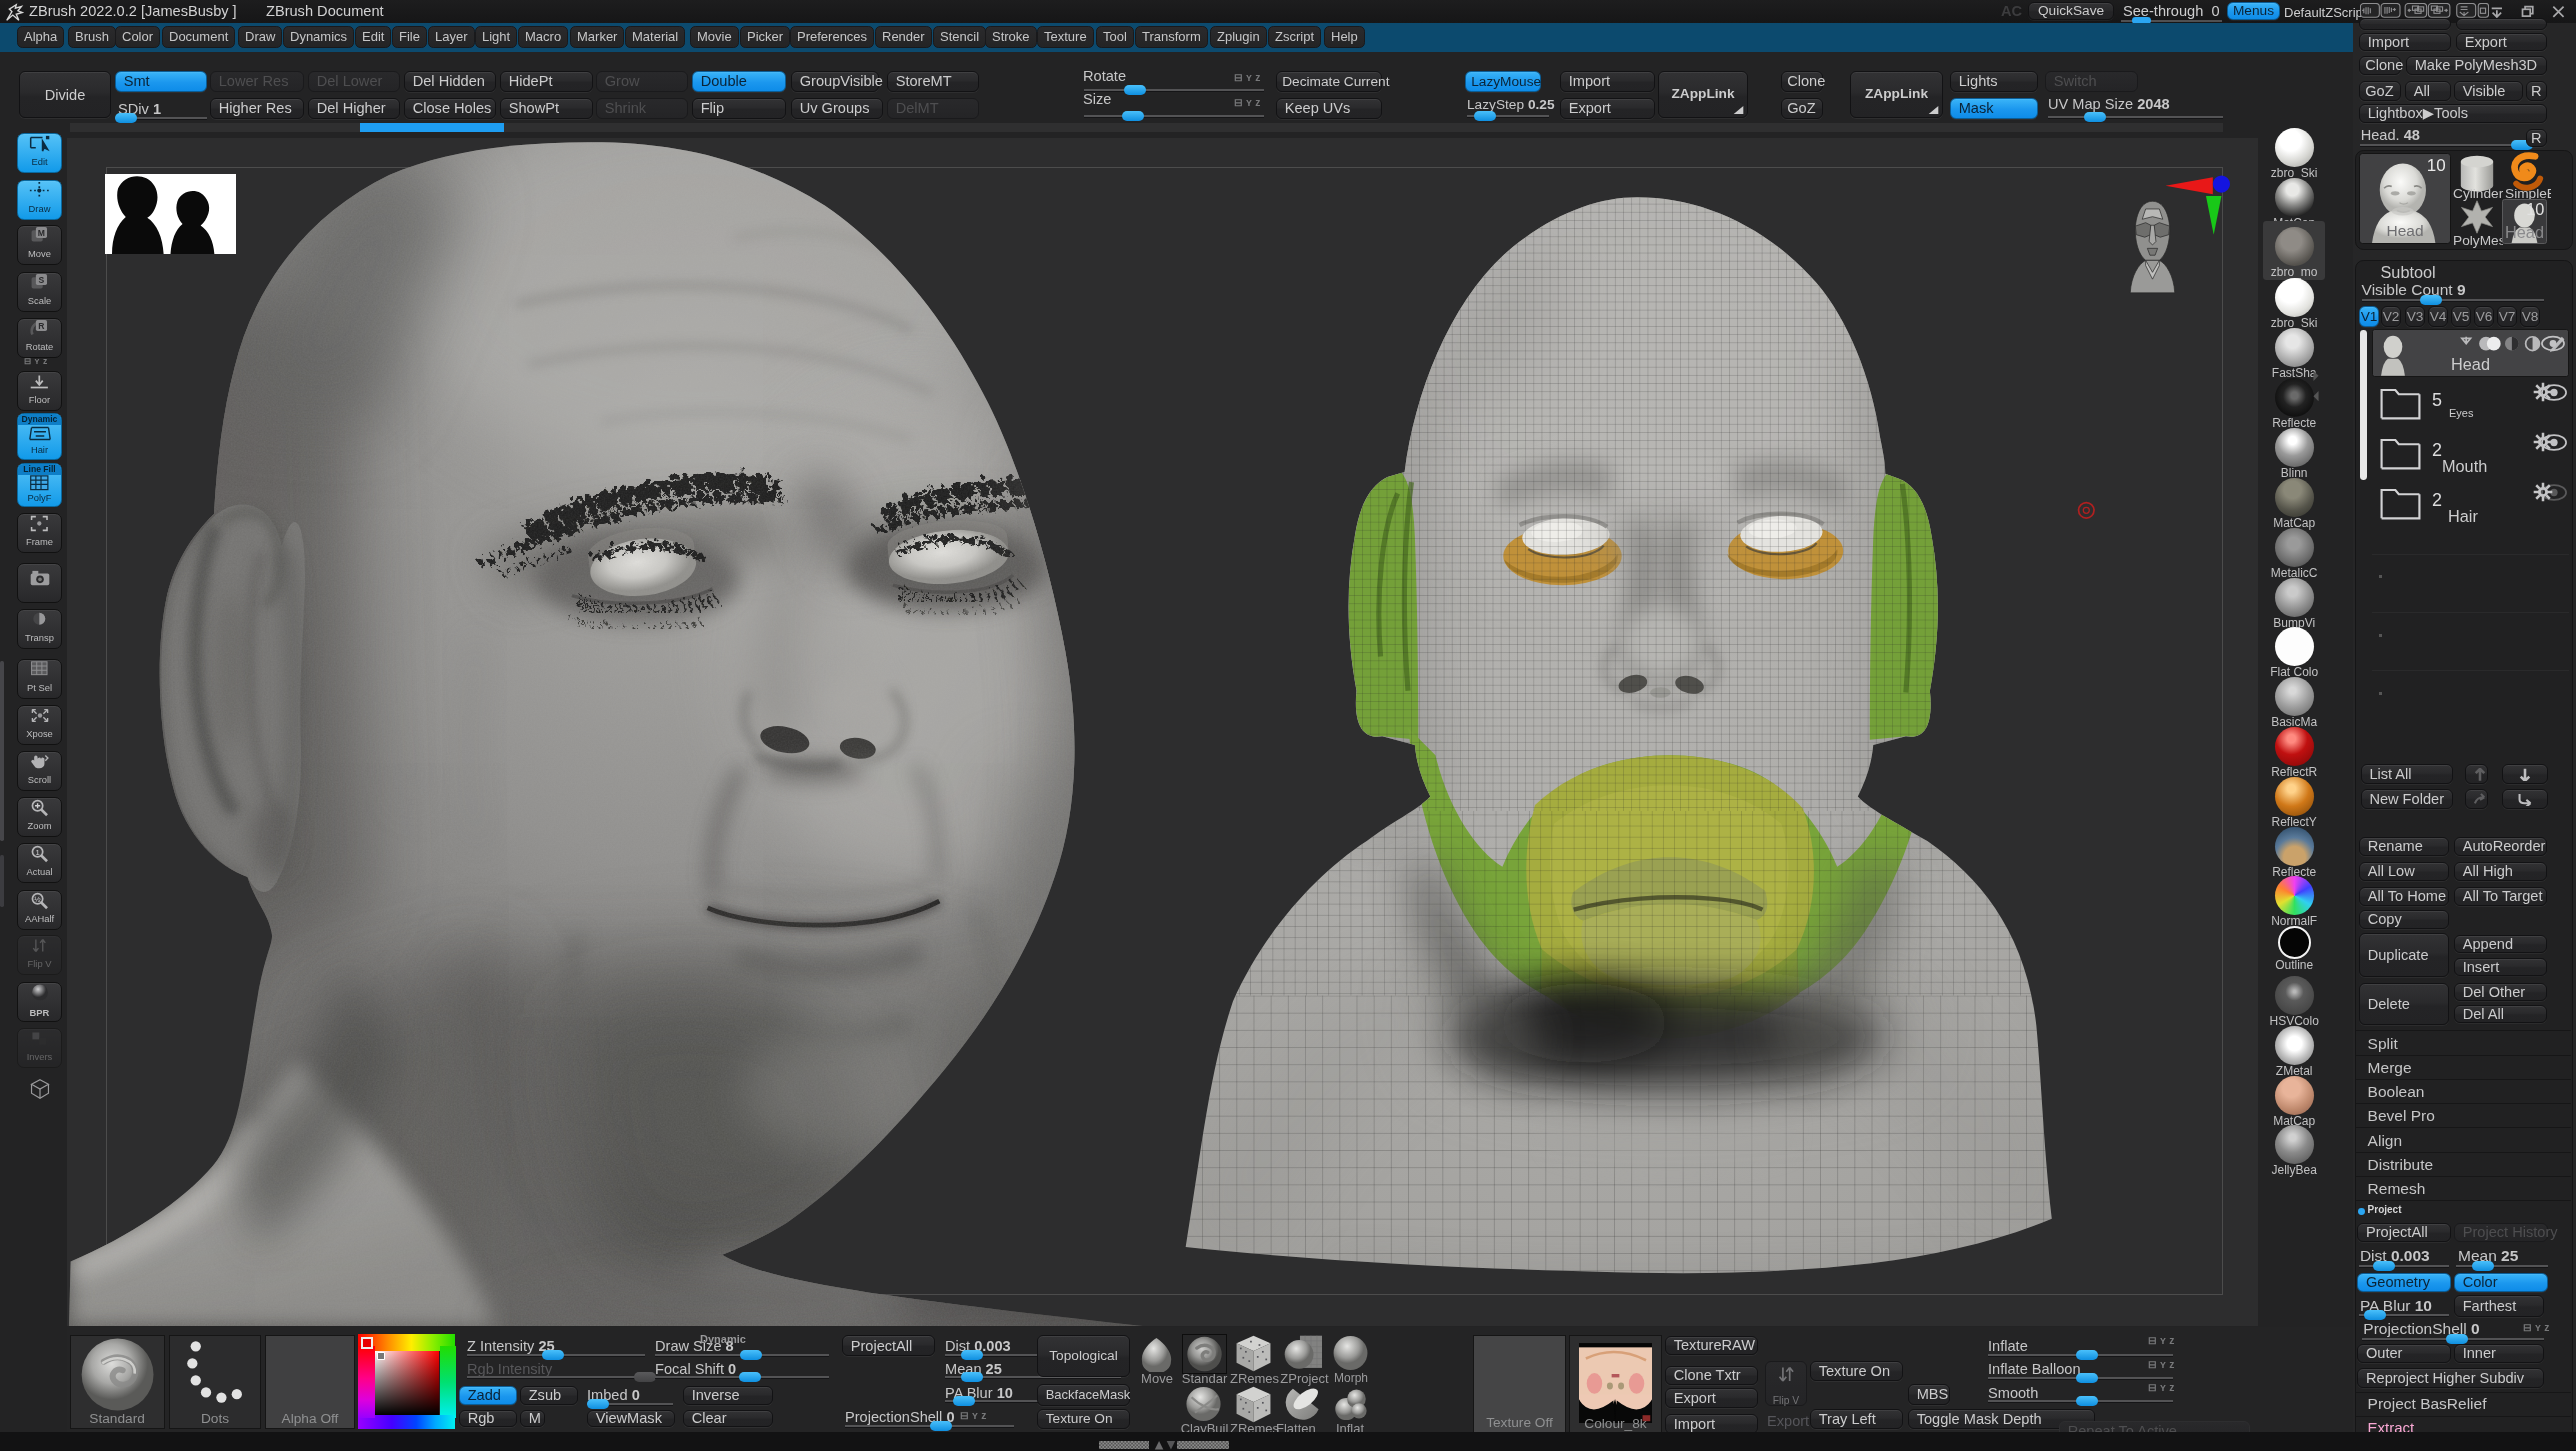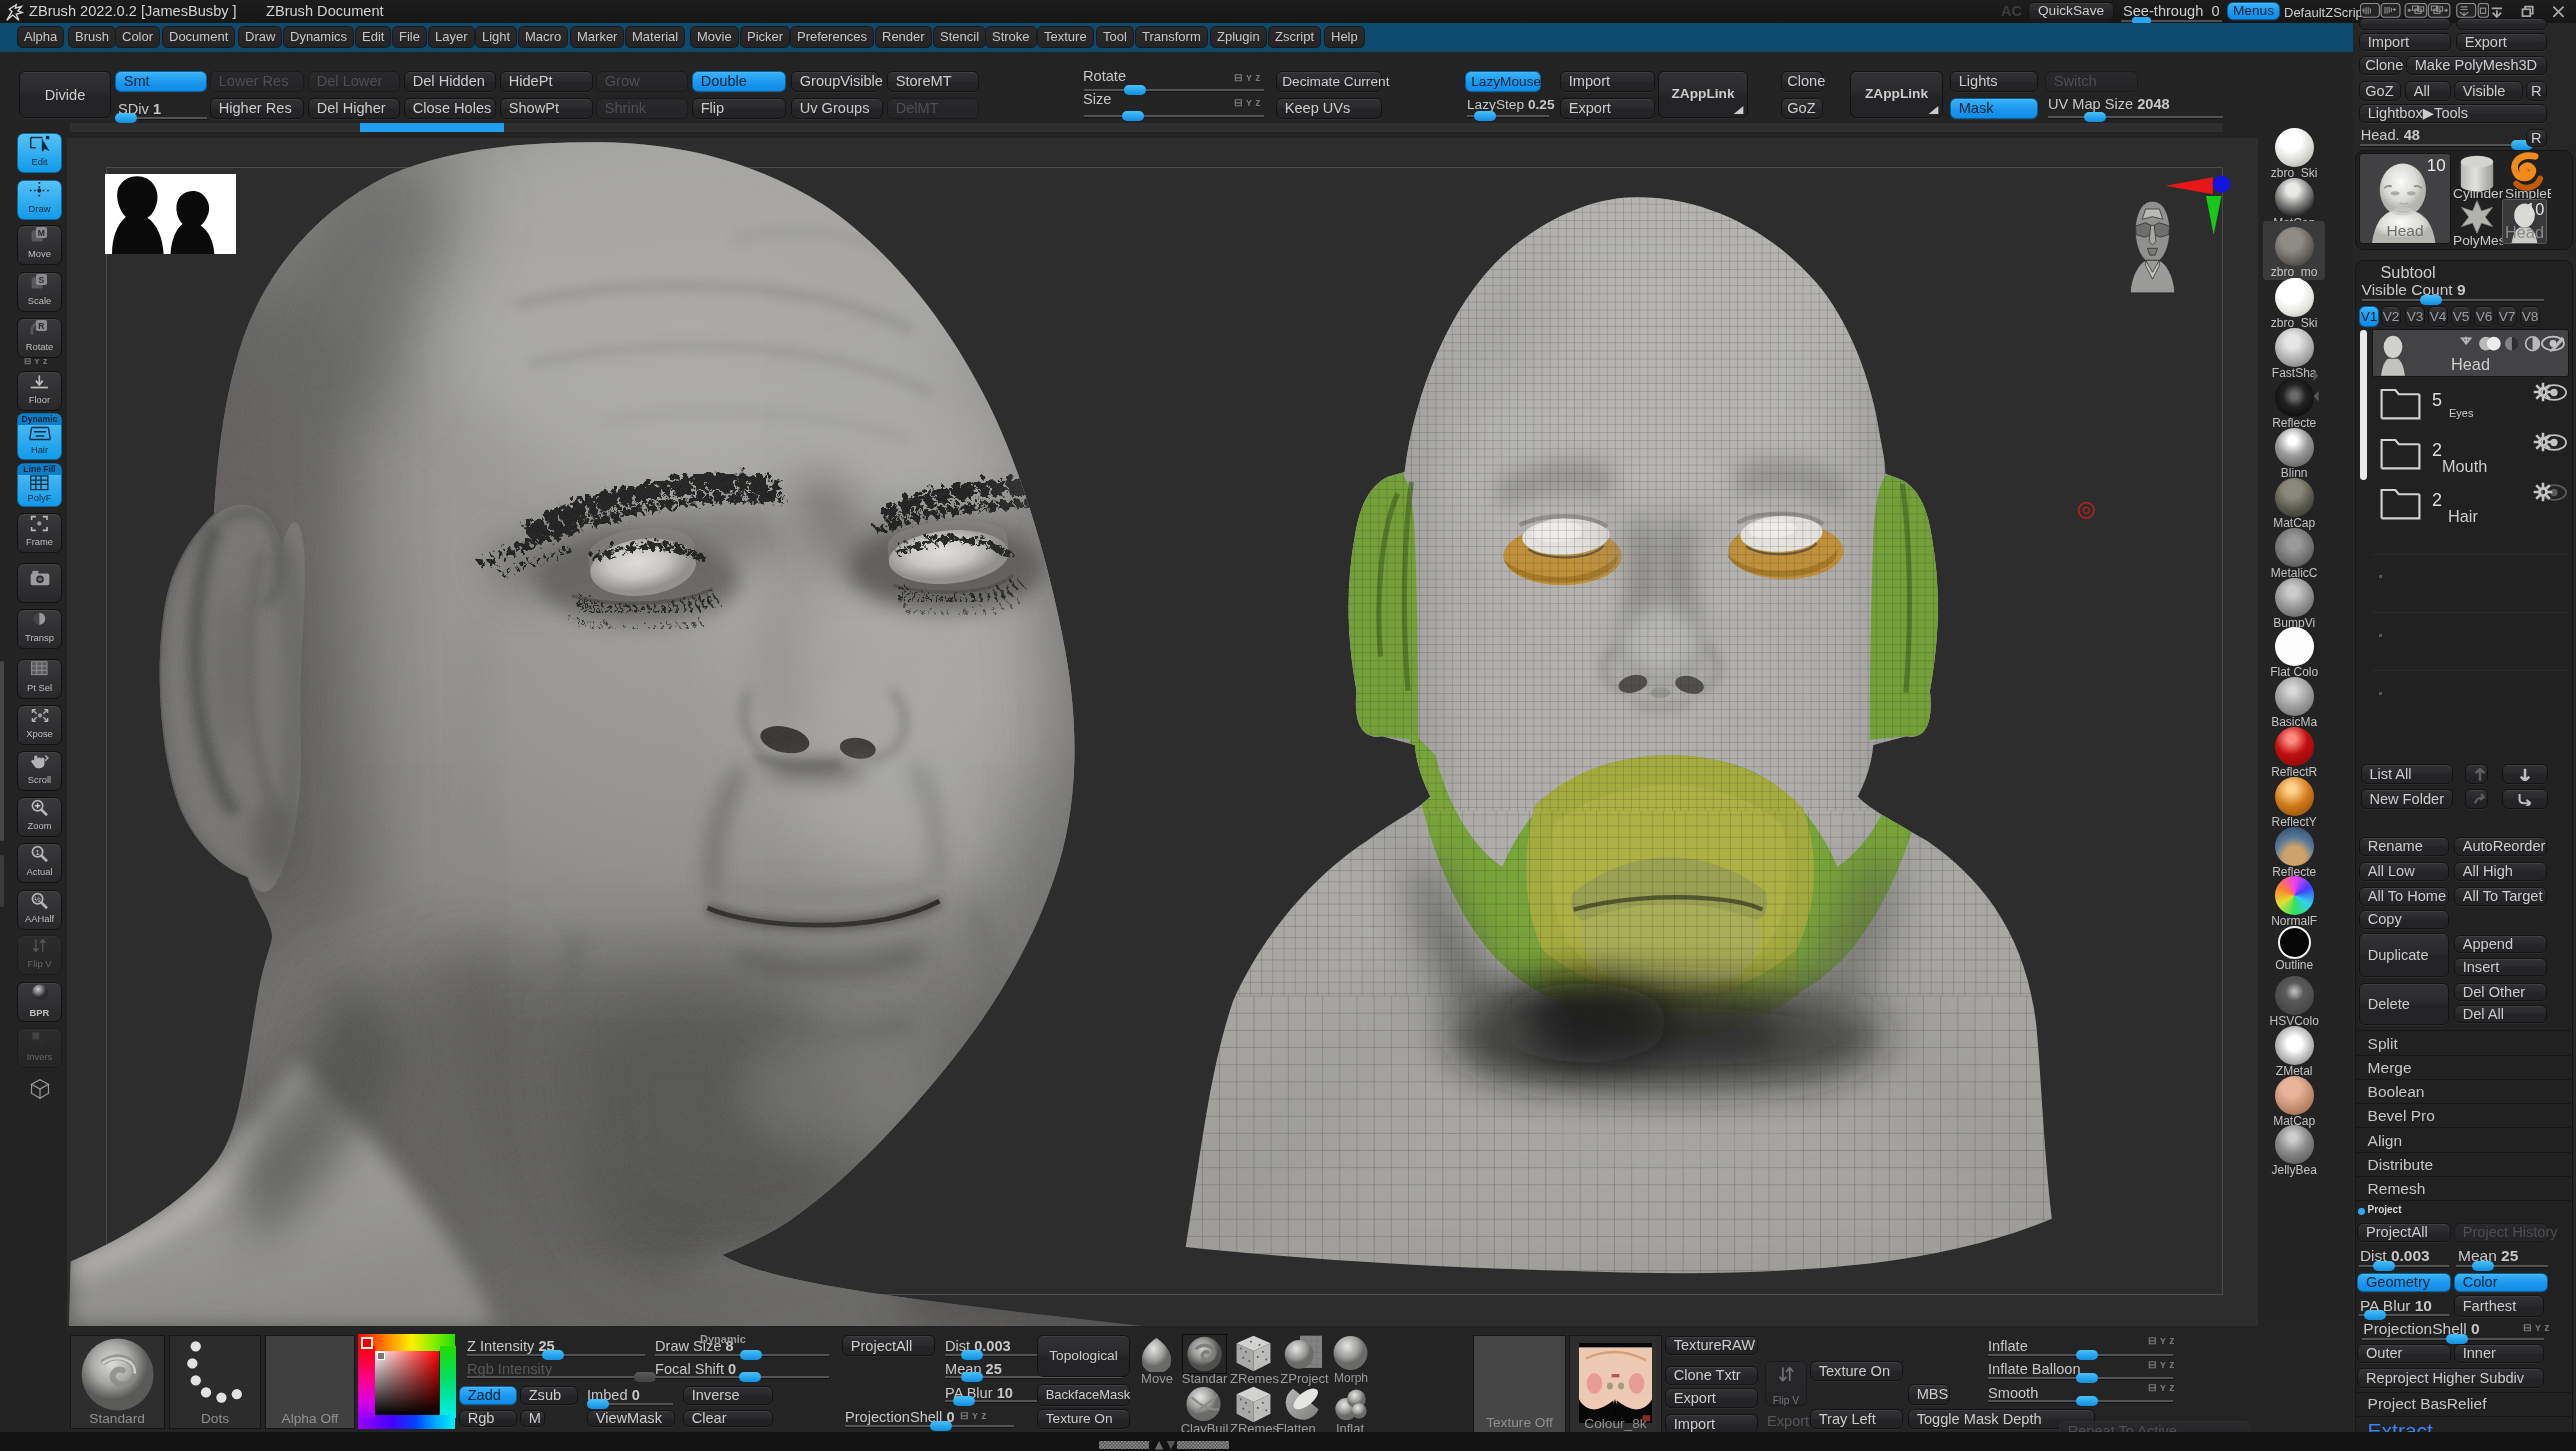--- a/index.html
+++ b/index.html
@@ -979,21 +979,21 @@
     <div class="xyz" style="left:170px;top:1298px">⊟ʏz</div>
     <div class="track" style="left:9.4px;top:1315px;width:182px">
         <i style="left:84px"></i>
       </div>
     <div class="btn" style="left:4.3px;top:1321px;width:94px;height:19px;line-height:17px">Outer</div>
     <div class="btn" style="left:101px;top:1321px;width:90px;height:19px;line-height:17px">Inner</div>
     <div class="btn" style="left:4.3px;top:1345px;width:187px;height:20px;line-height:18px">Reproject Higher Subdiv</div>
     <div class="abs" style="left:3.4px;top:1369px;width:215px;height:0;border-top:0.9px solid #161617"></div>
     <div class="abs" style="left:14.6px;top:1372px;font-size:15.5px;color:#c6c6c7">Project BasRelief</div>
     <div class="abs" style="left:3.4px;top:1393px;width:215px;height:0;border-top:0.9px solid #161617"></div>
-    <div class="abs" style="left:14.6px;top:1396px;font-size:21px;color:#3b82f6">Extract</div>
+    <div class="abs" style="left:14.6px;top:1396px;font-size:15px;color:#f9a8d4">Extract</div>
   </div>
   <div id="bottombar">
     <div class="thumb" style="left:2.6px;top:7.7px;width:95px;height:94px;background:#2e2e2f">
       <svg width="94" height="77" viewBox="0 0 109 90">
           <defs>
             <radialGradient id="stdg" cx="42%" cy="35%">
               <stop offset="0" stop-color="#dcdcda"></stop>
               <stop offset="55%" stop-color="#a8a8a6"></stop>
               <stop offset="100%" stop-color="#5a5a58"></stop>
             </radialGradient>

